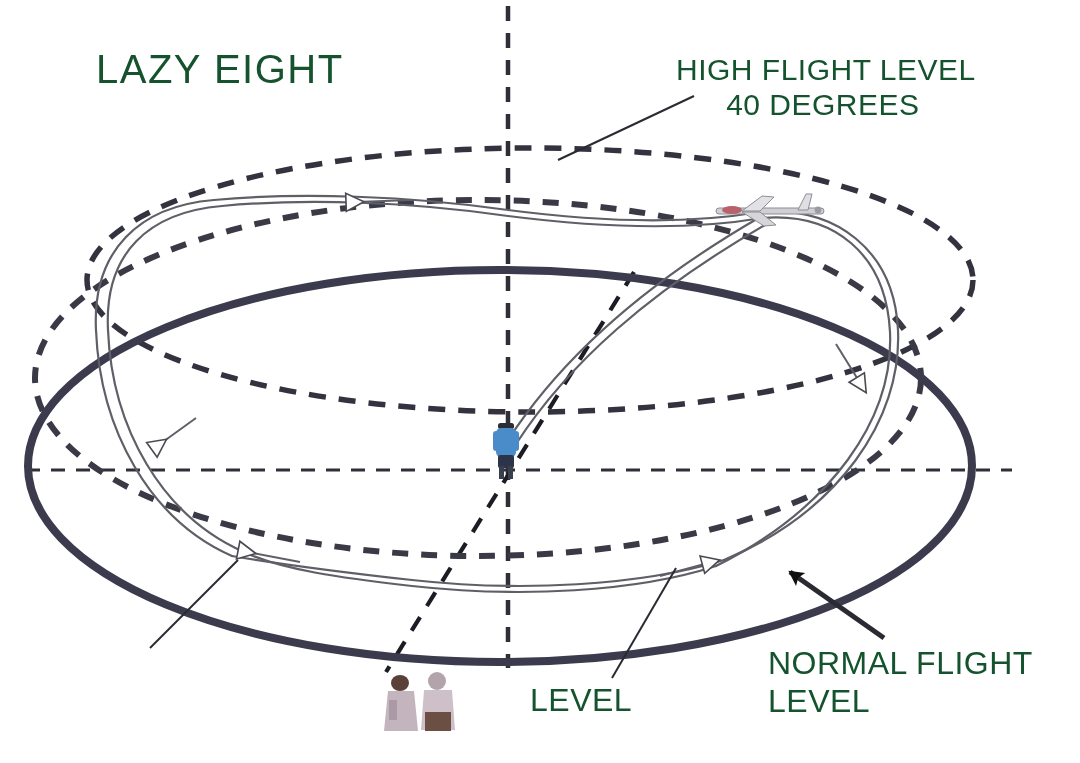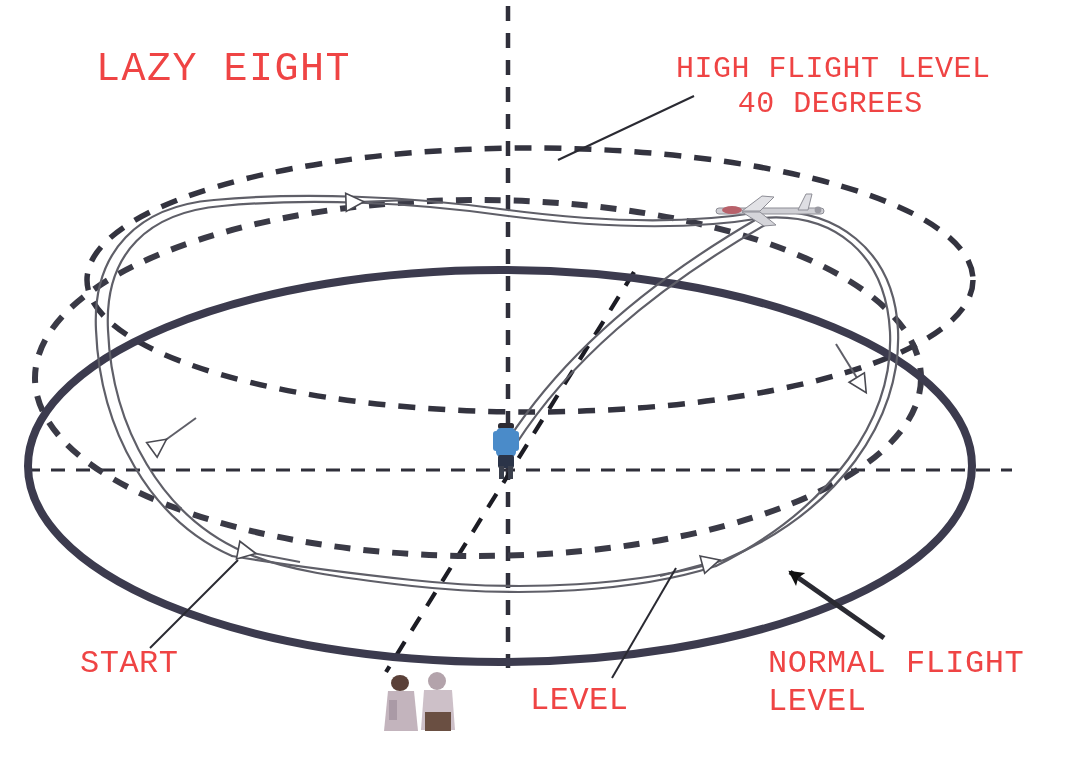--- a/index.html
+++ b/index.html
@@ -18,22 +18,22 @@
   }
   #diagram-svg {
     position: absolute;
     left: 0;
     top: 0;
     width: 1080px;
     height: 763px;
   }
   .label {
     position: absolute;
-    color: #ef4444;
-    font-family: Liberation Mono, monospace;
+    color: #14532d;
+    font-family: Liberation Sans, sans-serif;
     font-weight: 400;
     letter-spacing: 0.5px;
     white-space: pre;
     line-height: 1.18;
   }
   #title-label {
     left: 96px;
     top: 46px;
     font-size: 40px;
     letter-spacing: 1.5px;
@@ -162,19 +162,18 @@
       <path d="M798,210 L806,194 L812,194 L808,210 Z" fill="#dedee3" stroke="#8d8d95" stroke-width="1"></path>
       <ellipse cx="732" cy="210" rx="10" ry="4" fill="#b8616a"></ellipse>
       <circle cx="818" cy="210" r="3.4" fill="#9a9aa2"></circle>
     </g>
   </svg>
 
   <div class="label" id="title-label">LAZY EIGHT</div>
 
   <div class="label" id="high-level-label"><span>HIGH FLIGHT LEVEL</span><span class="l2">40 DEGREES</span></div>
 
-  <div class="label" id="start-label">START</div>
 
   <div class="label" id="finish-label">LEVEL</div>
 
   <div class="label" id="normal-level-label"><span>NORMAL FLIGHT</span><span class="l2">LEVEL</span></div>
 
 </div>
 
 </body></html>

